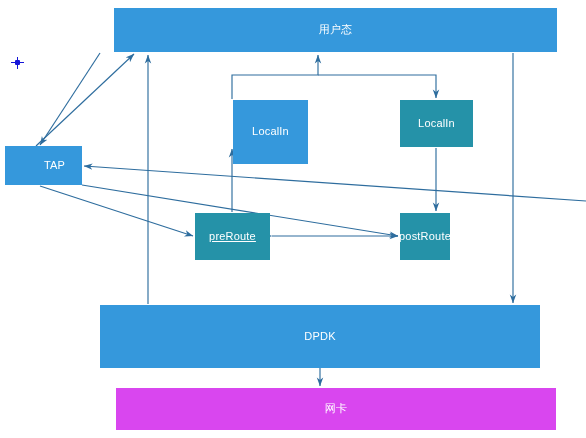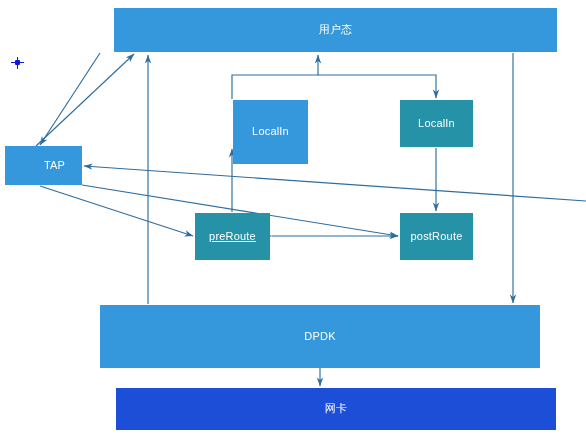--- a/index.html
+++ b/index.html
@@ -125,29 +125,29 @@
   </div>
 
   <div class="node" style="left:5px; top:146px; width:77px; height:39px; background:#3598dc;padding-left:22px;">
     <span>TAP</span>
   </div>
 
   <div class="node" style="left:195px; top:213px; width:75px; height:47px; background:#2592a8;text-decoration:underline;">
     <span>preRoute</span>
   </div>
 
-  <div class="node" style="left:400px; top:213px; width:73px; height:47px; background:#2592a8;">
+  <div class="node" style="left:400px; top:213px; width:50px; height:47px; background:#2592a8;">
     <span>postRoute</span>
   </div>
 
   <div class="node" style="left:100px; top:305px; width:440px; height:63px; background:#3598dc;">
     <span>DPDK</span>
   </div>
 
-  <div class="node cjk" style="left:100px; top:388px; width:440px; height:42px; background:#1d4ed8;">
+  <div class="node cjk" style="left:100px; top:388px; width:440px; height:42px; background:#d946ef;">
     <span>网卡</span>
   </div>
 
   <div class="marker" style="left:11px; top:57px; width:13px; height:12px;">
     <div class="bar-h"></div>
     <div class="bar-v"></div>
     <div class="core"></div>
   </div>
 
 </div>

